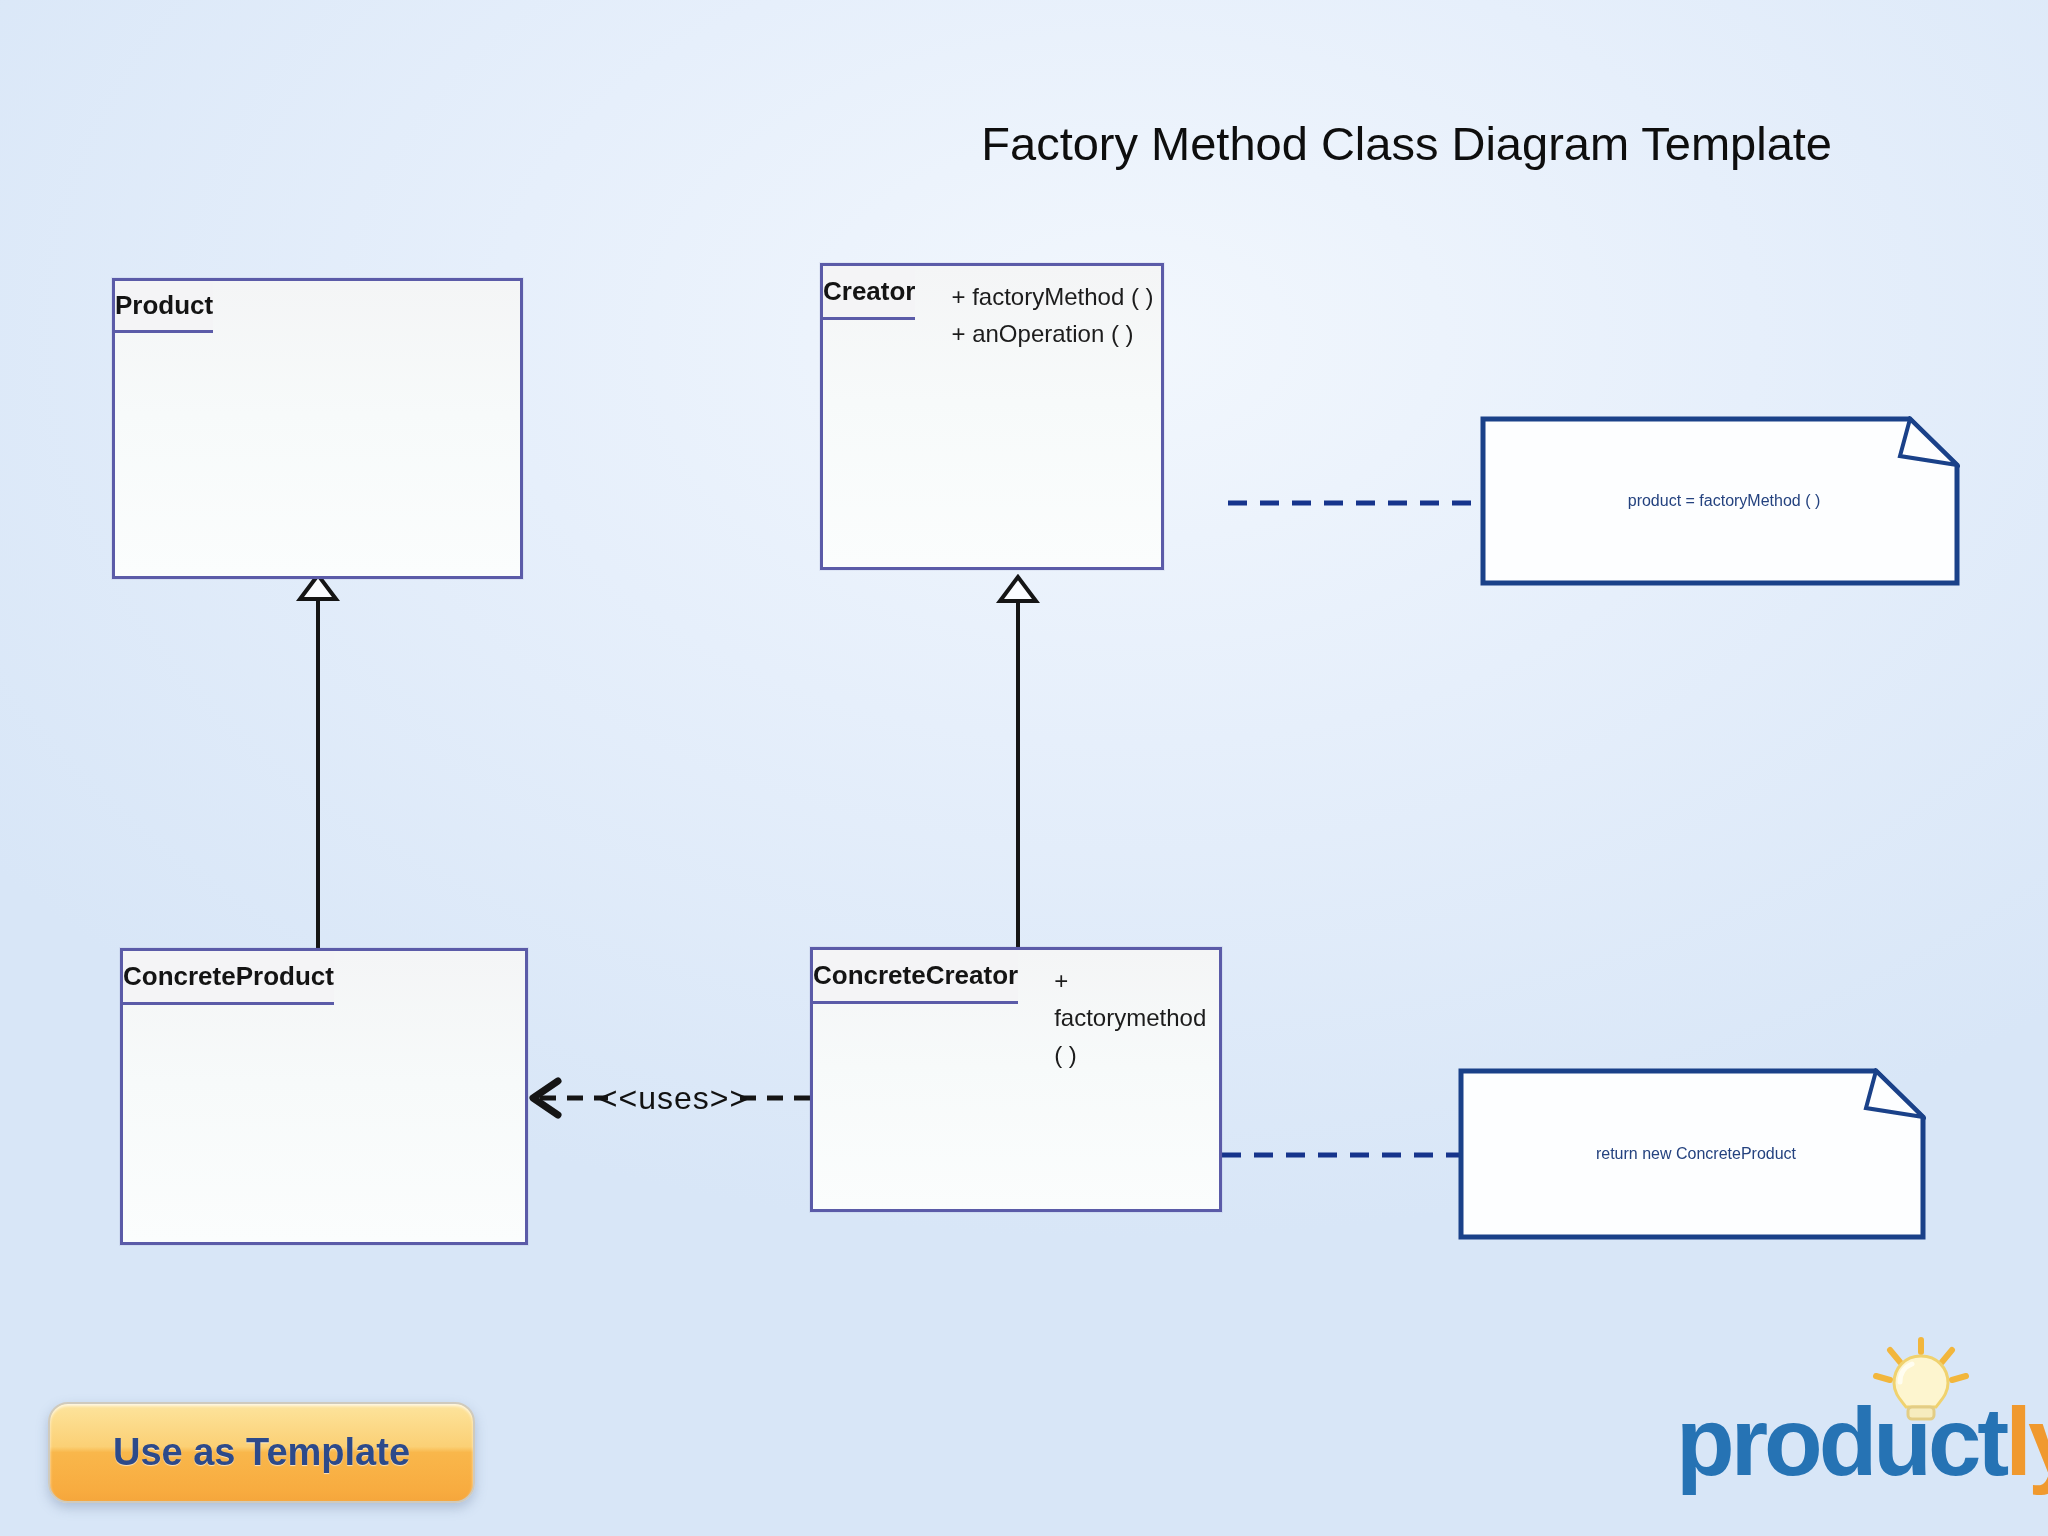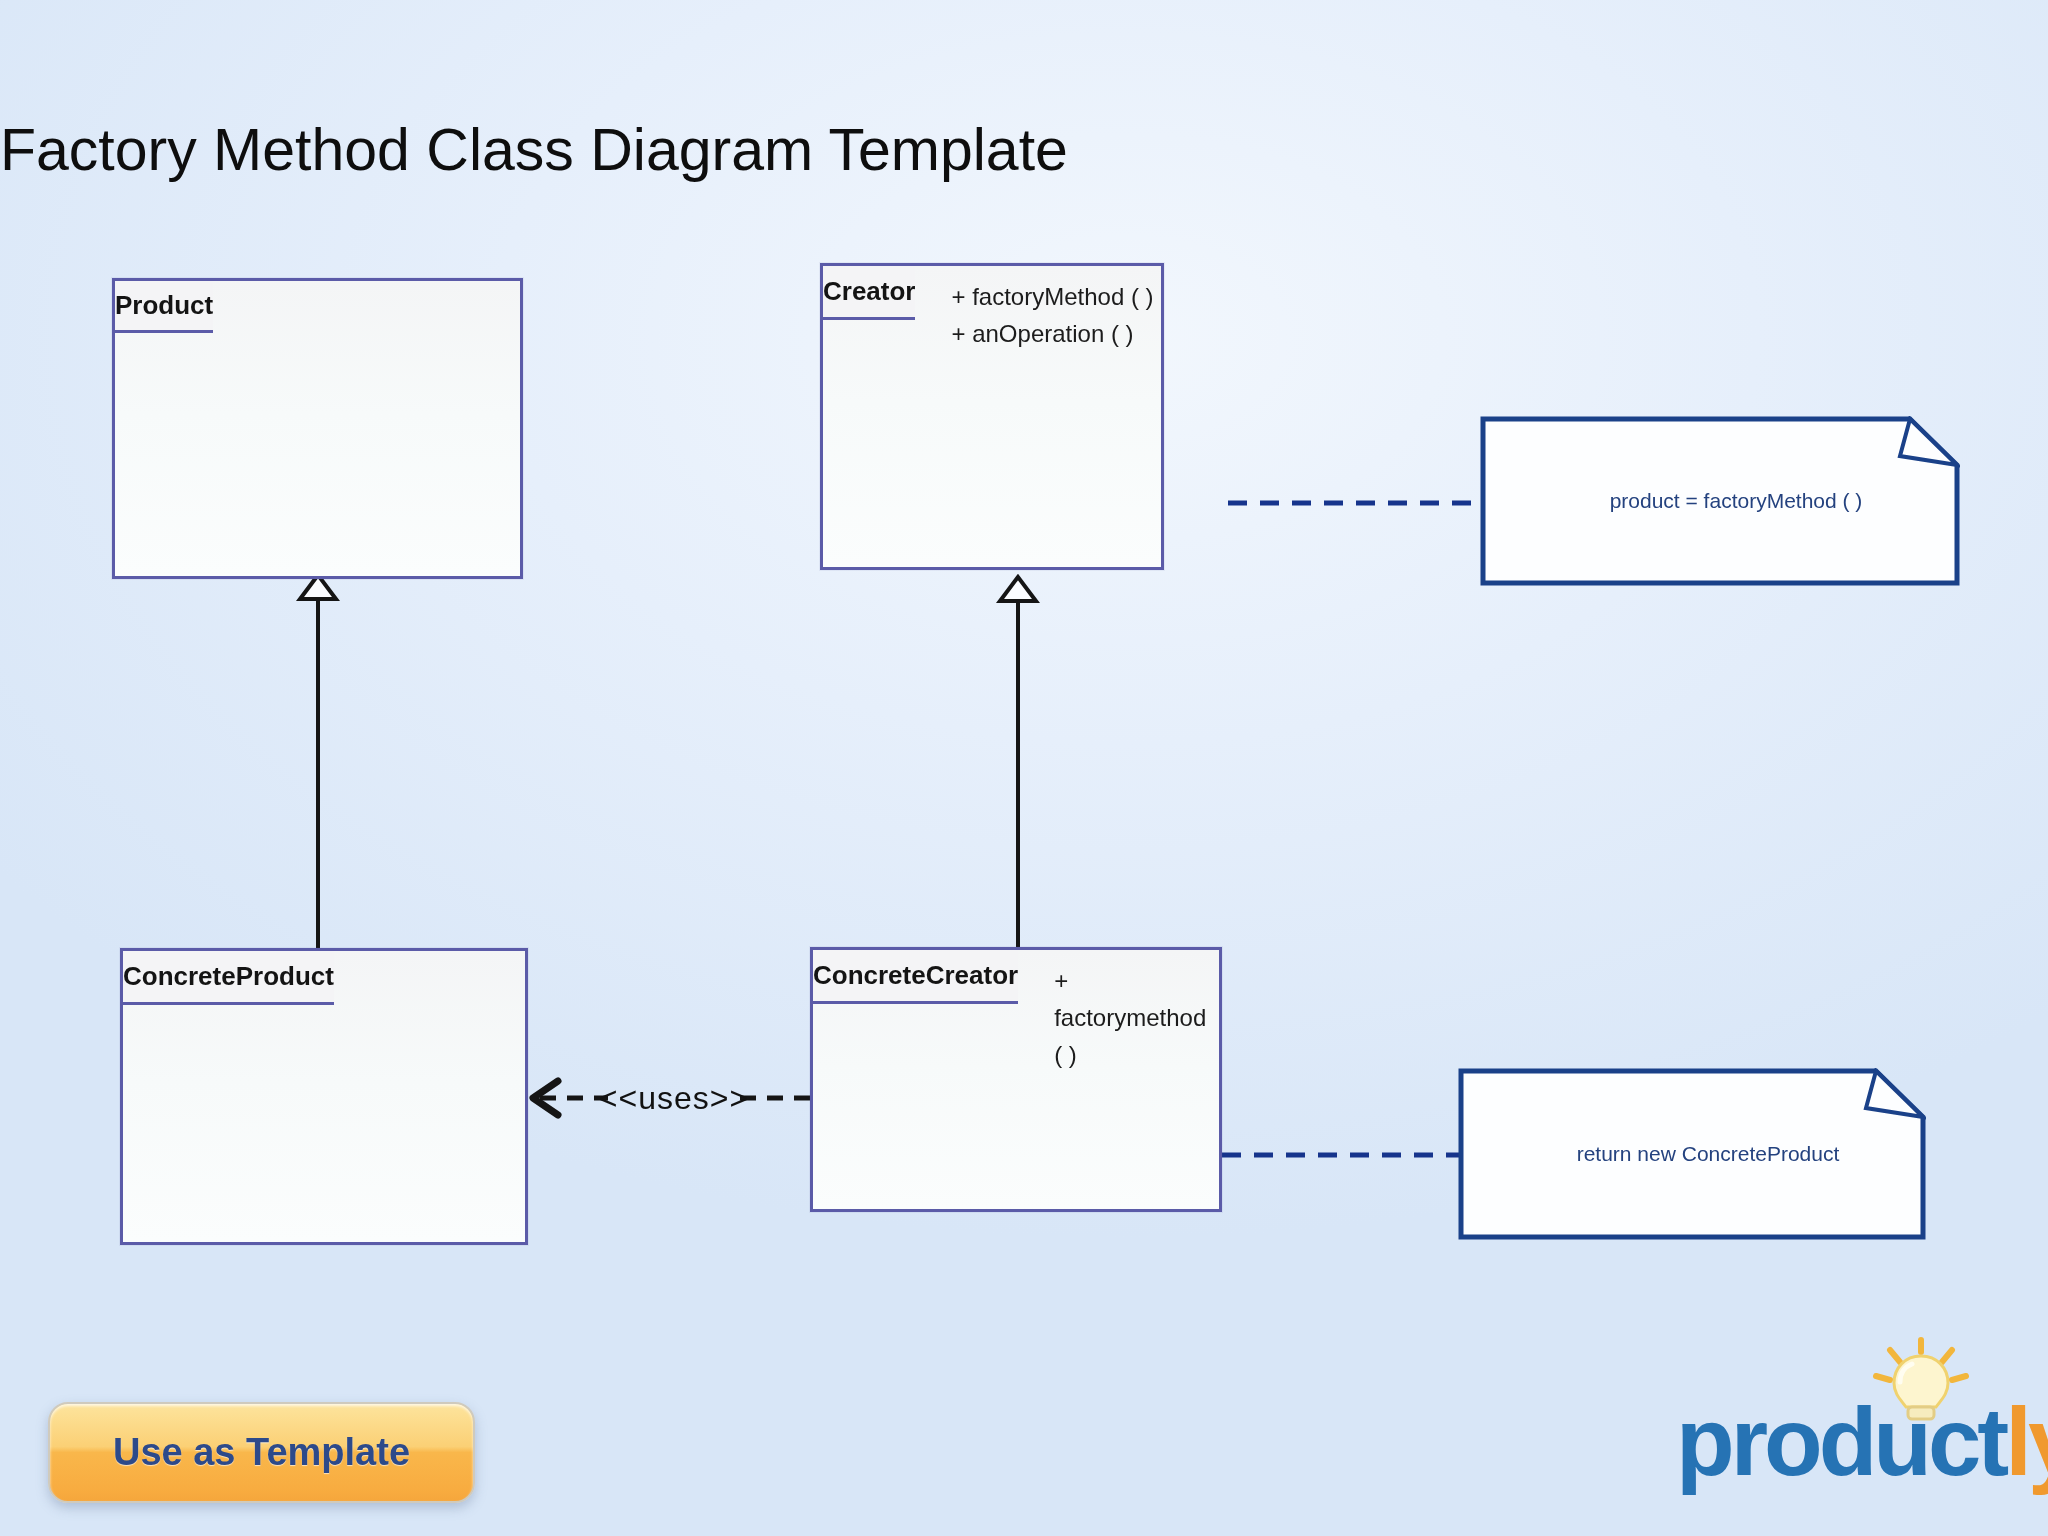--- a/index.html
+++ b/index.html
@@ -2,44 +2,44 @@
 <html><head>
 <meta charset="utf-8">
 <style>
   html,body{margin:0;padding:0;background:#dce7f5;}
   #canvas{
     position:relative;width:2048px;height:1536px;overflow:hidden;
     background:radial-gradient(ellipse 1400px 900px at 55% 22%, #f2f7fd 0%, #e6effb 45%, #d8e6f7 100%);
     font-family:"Liberation Sans", sans-serif;
   }
   .page-title{
-    position:absolute;left:0;top:116px;width:1832px;text-align:left;
-    font-size:59px;color:#0e0e0e;letter-spacing:0;
+    position:absolute;left:0;top:116px;width:1832px;text-align:right;
+    font-size:47px;color:#0e0e0e;letter-spacing:0;
   }
   
   .uml-class{
     position:absolute;border:3px solid #5b5ba8;box-sizing:border-box;
     background:linear-gradient(180deg,#f4f5f6 0%,#f7fafa 45%,#fbfdfd 100%);
     display:flex;flex-direction:row;
     box-shadow:0 0 0 1px rgba(90,90,160,0.08);
   }
   .uml-title{
     border-bottom:3px solid #5b5ba8;box-sizing:border-box;
     display:flex;align-items:center;justify-content:center;
     font-size:26px;font-weight:bold;color:#141414;background:#f4f4f6;
   }
   .uml-attrs{border-bottom:3px solid #5b5ba8;box-sizing:border-box;}
   .uml-methods{flex:1;padding:12px 0 6px 24px;box-sizing:border-box;margin-left:12px;}
   .uml-methods .m{font-size:24px;color:#1c1c1c;line-height:37px;}
   
   .note{position:absolute;}
   .note .note-text{
-    position:absolute;left:16px;top:0;width:100%;height:100%;
+    position:absolute;left:4px;top:0;width:100%;height:100%;
     display:flex;align-items:center;justify-content:center;
-    font-size:21px;color:#24427f;
+    font-size:16px;color:#24427f;
   }
   
   .uses-label{
     position:absolute;transform:translate(-50%,-50%);
     font-size:32px;color:#121212;letter-spacing:1px;white-space:nowrap;text-align:center;
   }
   
   .cta{
     position:absolute;left:48px;top:1402px;width:427px;height:101px;
     border-radius:20px;border:2px solid #cfcabd;box-sizing:border-box;

